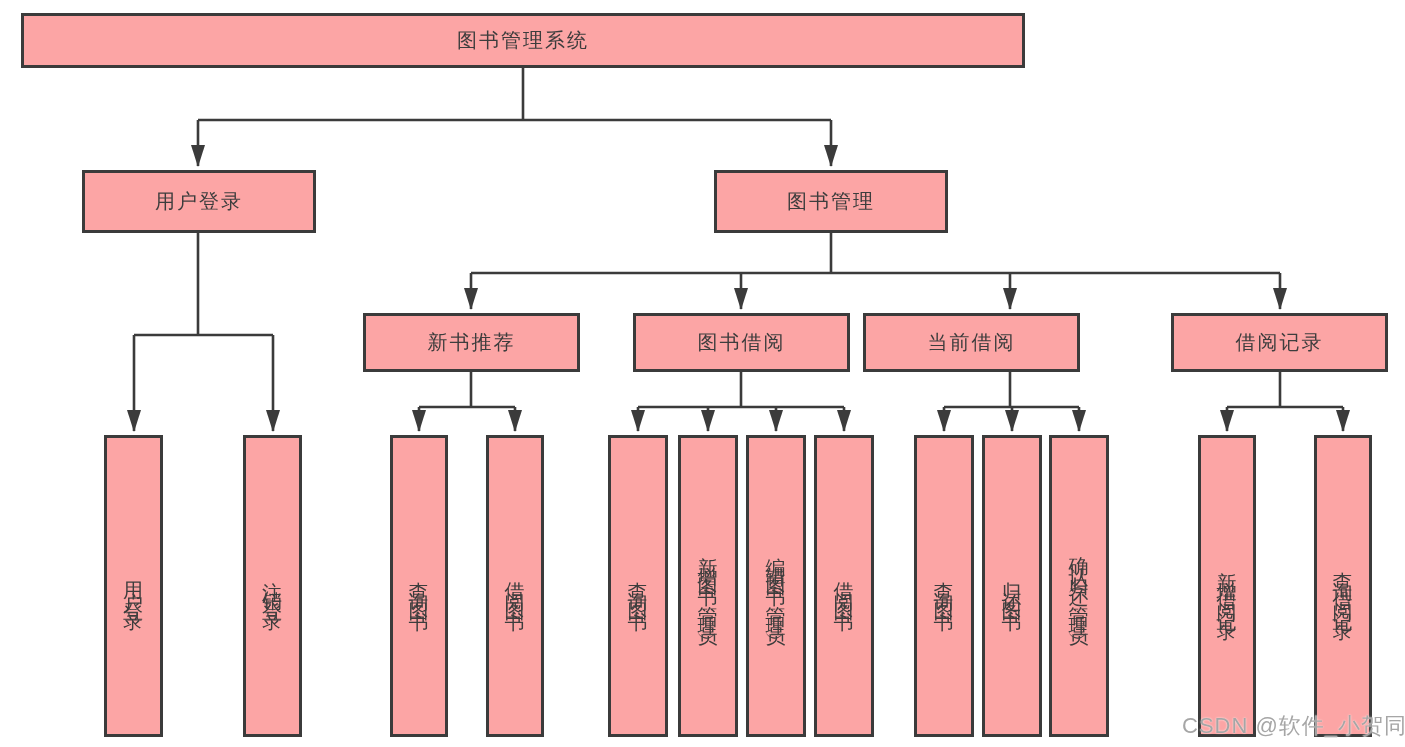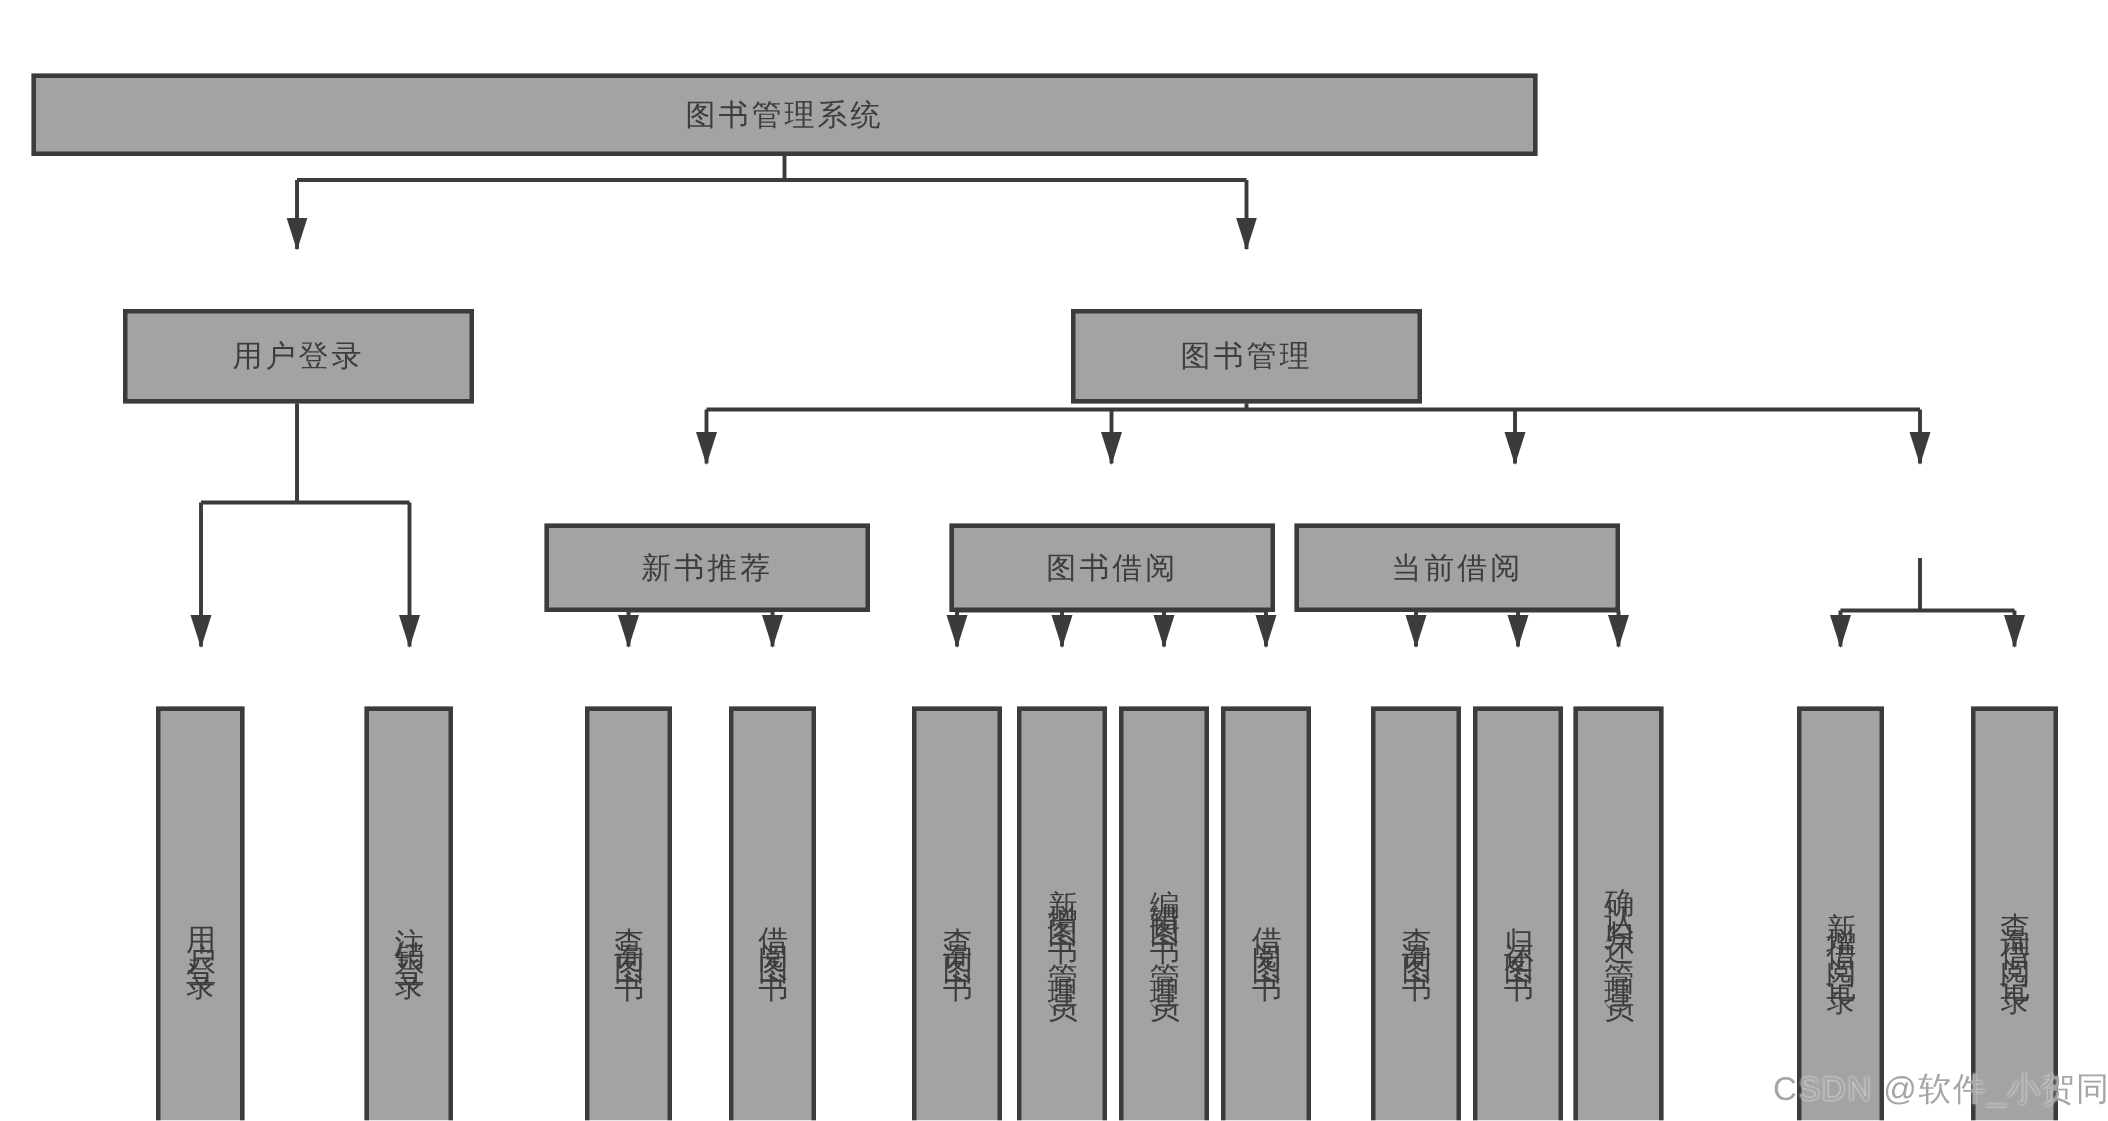--- a/index.html
+++ b/index.html
@@ -26,30 +26,29 @@
     stroke-width: 2.6;
     fill: none;
   }
   .connectors marker path {
     fill: var(--line, #3b3b3b);
     stroke: none;
   }
   .box {
     position: absolute;
     box-sizing: border-box;
-    background: #a3a3a3;
+    background: #fca5a5;
     border: 3px solid var(--border, #3b3b3b);
     display: flex;
     align-items: center;
     justify-content: center;
     color: var(--text, #3d3d3d);
     font-size: 20px;
     letter-spacing: 2px;
     white-space: nowrap;
-    margin-top: 36px;
   }
   .root-box  { left: 21px;  top: 13px;  width: 1004px; height: 55px; }
   .l2        { top: 170px;  width: 234px; height: 63px; }
   .l3        { top: 313px;  width: 217px; height: 59px; }
   .leaf      { top: 435px;  height: 302px; }
   .vtext {
     writing-mode: vertical-rl;
     line-height: 1;
     letter-spacing: 10px;
     font-size: 20px;
@@ -146,20 +145,23 @@
 
   <div class="box l3" style="left:633px;">
     <span>图书借阅</span>
   </div>
   <div class="box l3" style="left:363px;">
     <span>新书推荐</span>
   </div>
   <div class="box l3" style="left:863px;">
     <span>当前借阅</span>
   </div>
+  <div class="box l3" style="left:1171px;">
+    <span>借阅记录</span>
+  </div>
 
   <div class="box leaf" style="left:104px;width:59px;">
     <span class="vtext">用户登录</span>
   </div>
   <div class="box leaf" style="left:243px;width:59px;">
     <span class="vtext">注销登录</span>
   </div>
 
   <div class="box leaf" style="left:390px;width:58px;">
     <span class="vtext">查询图书</span>

